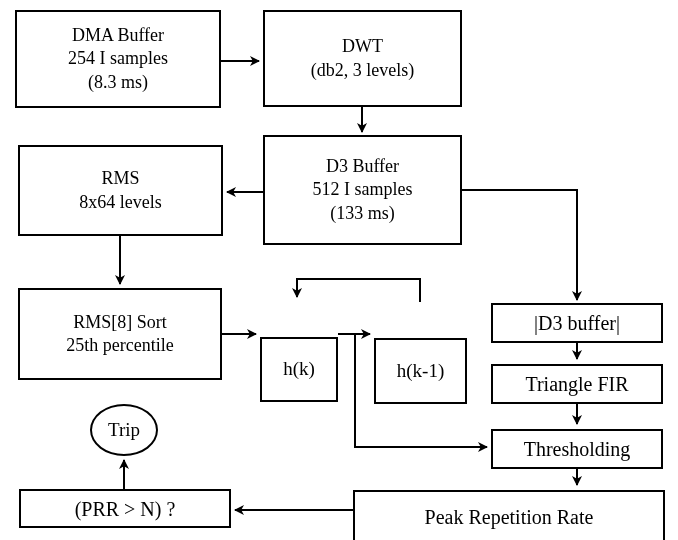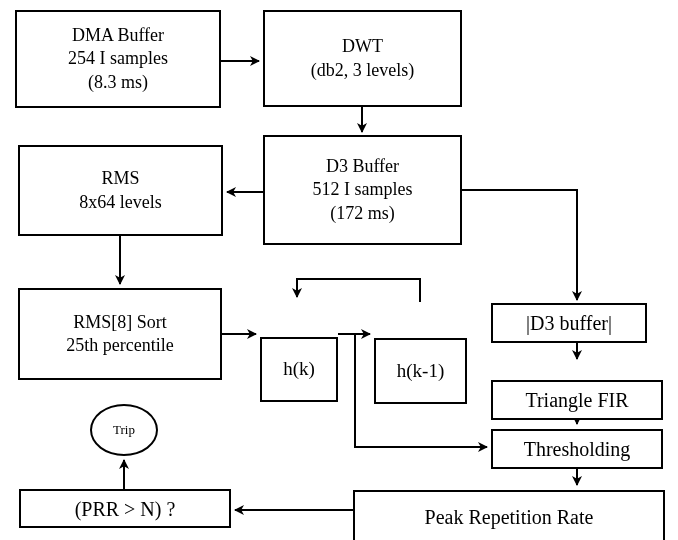--- a/index.html
+++ b/index.html
@@ -34,32 +34,32 @@
     justify-content: center;
     text-align: center;
     line-height: 1.3;
     font-size: 18px;
     white-space: nowrap;
   }
   .node.single { font-size: 20px; }
   .node.proc   { font-size: 19px; margin-top: 36px; }
   .node.ellipse {
     border-radius: 50%;
-    font-size: 13px;
+    font-size: 19px;
   }
   
   #n-dma   { left: 15px;  top: 10px;  width: 206px; height: 98px; }
   #n-dwt   { left: 263px; top: 10px;  width: 199px; height: 97px; }
   #n-d3    { left: 263px; top: 135px; width: 199px; height: 110px; }
   #n-rms   { left: 18px;  top: 145px; width: 205px; height: 91px; }
   #n-sort  { left: 18px;  top: 288px; width: 204px; height: 92px; }
   #n-hk    { left: 260px; top: 301px; width: 78px;  height: 65px; }
   #n-hk1   { left: 374px; top: 302px; width: 93px;  height: 66px; }
-  #n-abs   { left: 491px; top: 303px; width: 156px; height: 40px; }
-  #n-fir   { left: 491px; top: 364px; width: 172px; height: 40px; margin-top: 16px; }
+  #n-abs   { left: 491px; top: 303px; width: 172px; height: 40px; }
+  #n-fir   { left: 491px; top: 364px; width: 172px; height: 40px; }
   #n-thr   { left: 491px; top: 429px; width: 172px; height: 40px; align-items: center; }
   #n-prr   { left: 353px; top: 490px; width: 312px; height: 54px; }
   #n-check { left: 19px;  top: 489px; width: 212px; height: 39px; text-align: right; }
   #n-trip  { left: 90px;  top: 404px; width: 68px;  height: 52px; }
 </style>
 </head>
 <body>
 
 <div class="stage">
 
@@ -94,21 +94,21 @@
   </div>
 
   <div id="n-dwt" class="node">
     <div>DWT</div>
     <div>(db2, 3 levels)</div>
   </div>
 
   <div id="n-d3" class="node">
     <div>D3 Buffer</div>
     <div>512 I samples</div>
-    <div>(172 ms)</div>
+    <div>(133 ms)</div>
   </div>
 
   <div id="n-rms" class="node">
     <div>RMS</div>
     <div>8x64 levels</div>
   </div>
 
   <div id="n-sort" class="node">
     <div>RMS[8] Sort</div>
     <div>25th percentile</div>

